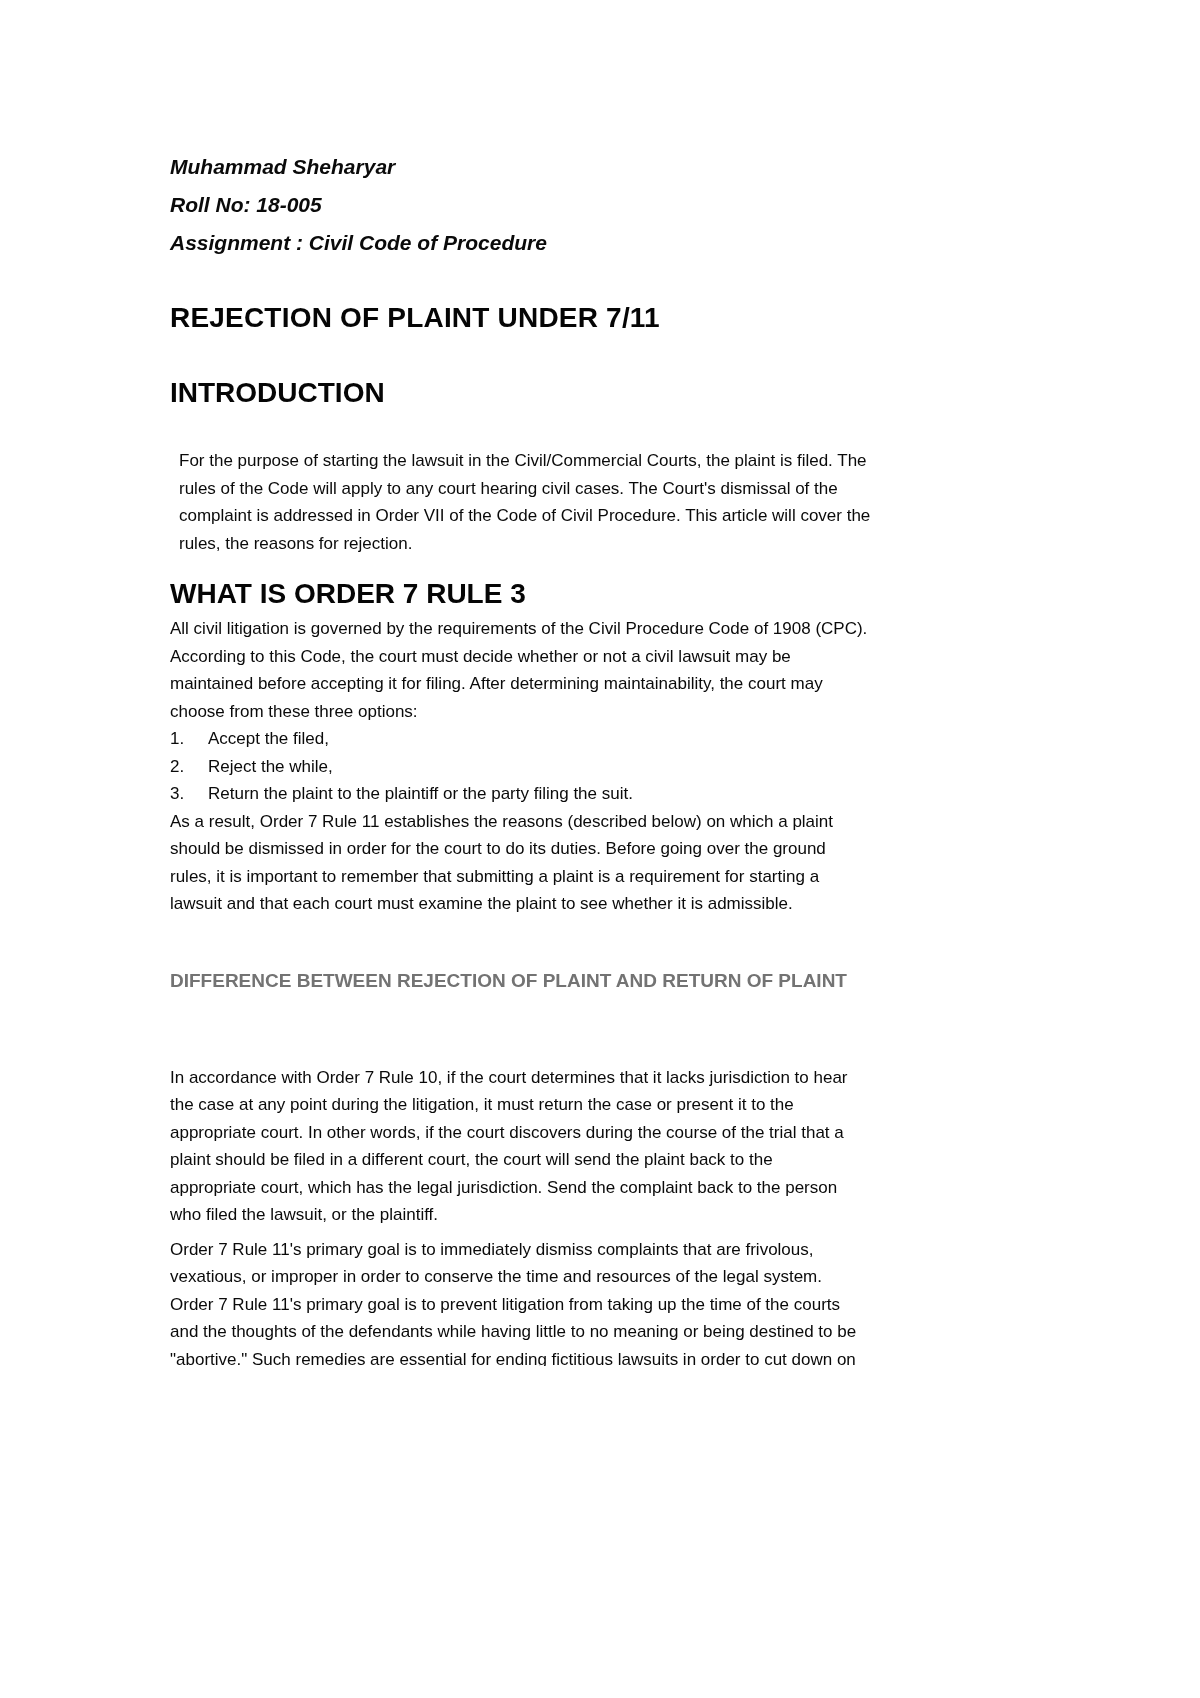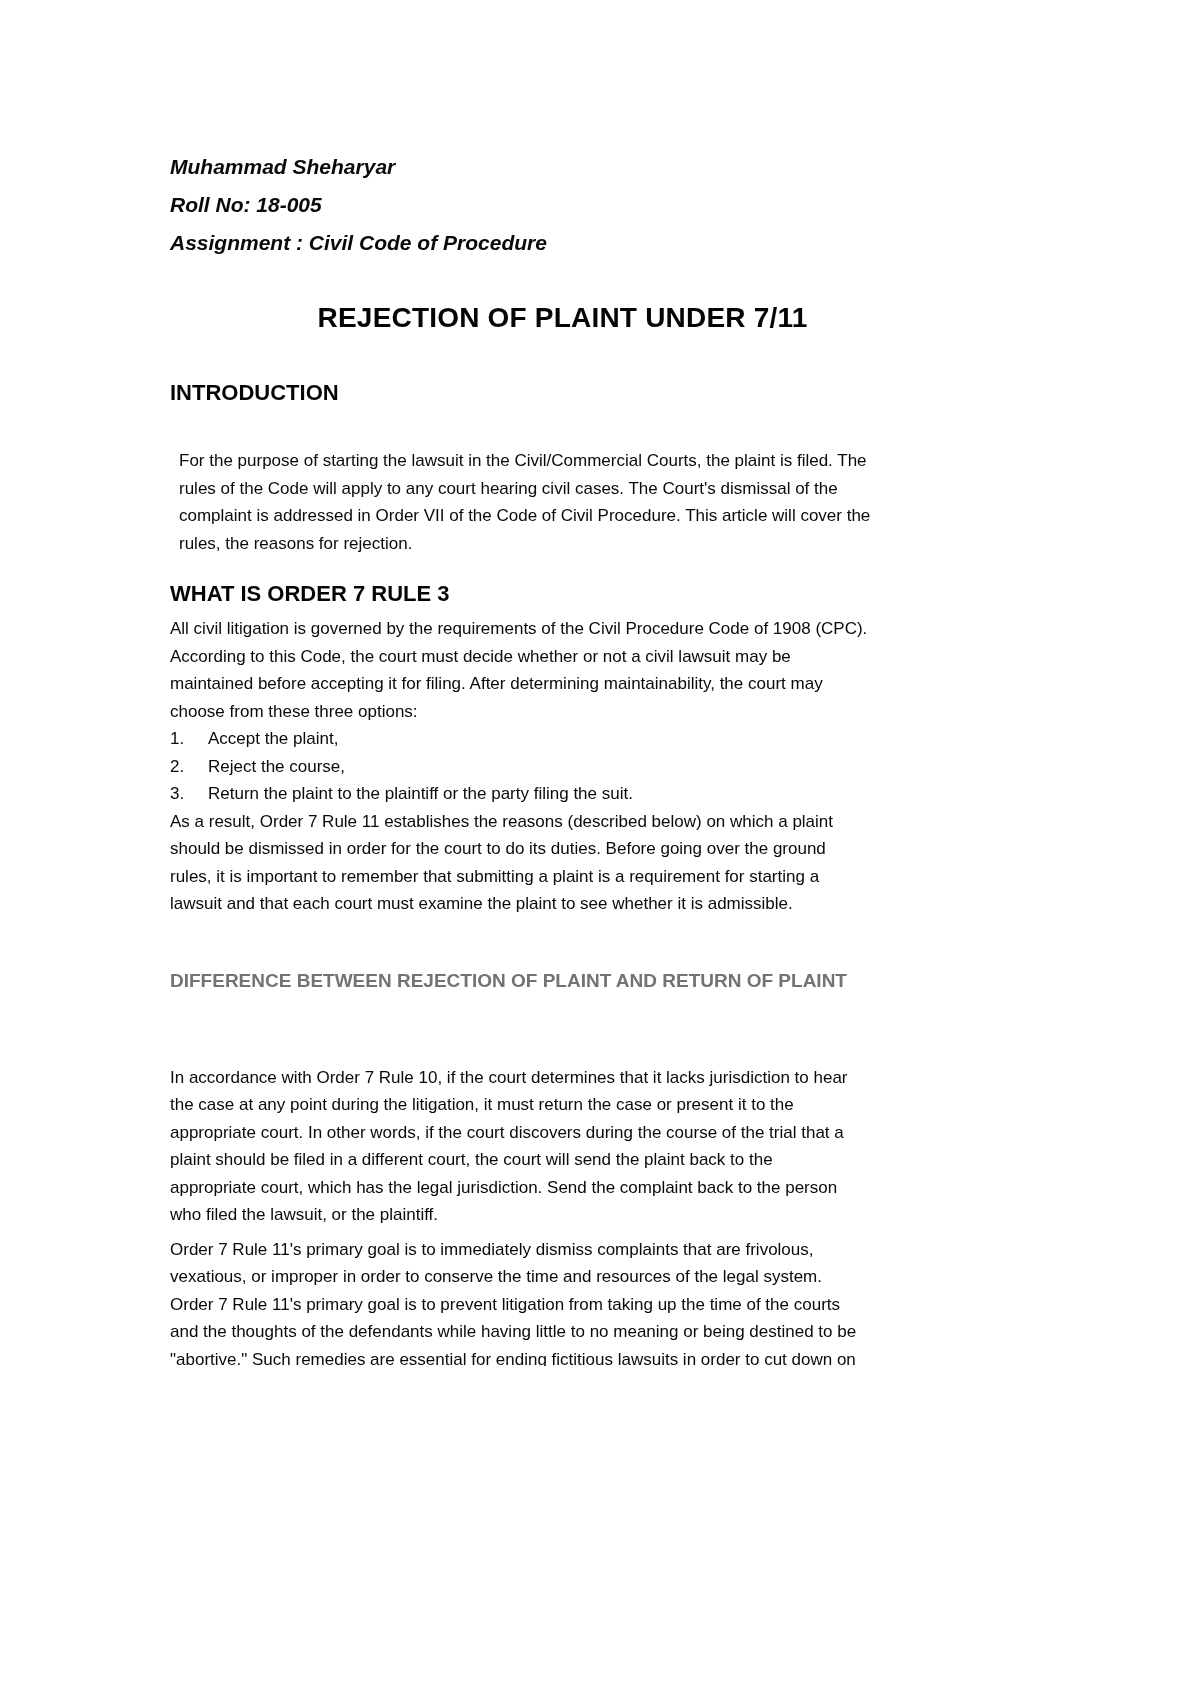--- a/index.html
+++ b/index.html
@@ -17,29 +17,28 @@
   }
   .author-block p {
     font-style: italic;
     font-weight: 600;
     font-size: 21px;
     line-height: 38px;
     color: #0a0a0a;
   }
   .doc-title {
     margin-top: 36px;
-    text-align: center;
     font-size: 28px;
     font-weight: 700;
     line-height: 40px;
     letter-spacing: 0.2px;
     color: #050505;
   }
   h2.section-heading {
-    font-size: 22px;
+    font-size: 28px;
     font-weight: 700;
     line-height: 30px;
     color: #050505;
   }
   h3.section-heading-small {
     font-size: 19px;
     font-weight: 700;
     line-height: 26px;
     color: #737373;
   }
@@ -95,25 +94,25 @@
 
   <section>
     <h2 class="section-heading h-whatis">WHAT IS ORDER 7 RULE 3</h2>
     <p class="para p-whatis-intro">All civil litigation is governed by the requirements of the Civil Procedure Code of 1908 (CPC).
 According to this Code, the court must decide whether or not a civil lawsuit may be
 maintained before accepting it for filing. After determining maintainability, the court may
 choose from these three options:</p>
     <div class="options-list">
       <div class="option">
         <span class="num">1.</span>
-        <span class="opt-text">Accept the plaint,</span>
+        <span class="opt-text">Accept the filed,</span>
       </div>
       <div class="option">
         <span class="num">2.</span>
-        <span class="opt-text">Reject the course,</span>
+        <span class="opt-text">Reject the while,</span>
       </div>
       <div class="option">
         <span class="num">3.</span>
         <span class="opt-text">Return the plaint to the plaintiff or the party filing the suit.</span>
       </div>
     </div>
     <p class="para">As a result, Order 7 Rule 11 establishes the reasons (described below) on which a plaint
 should be dismissed in order for the court to do its duties. Before going over the ground
 rules, it is important to remember that submitting a plaint is a requirement for starting a
 lawsuit and that each court must examine the plaint to see whether it is admissible.</p>

